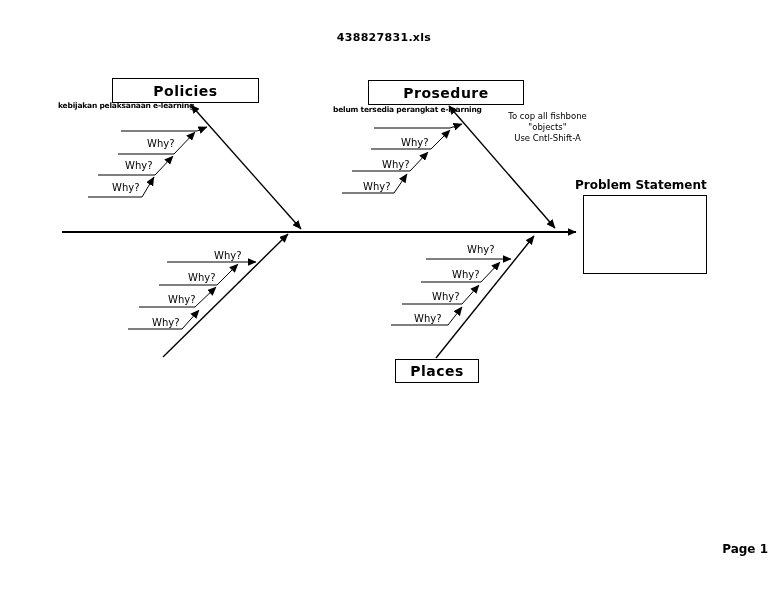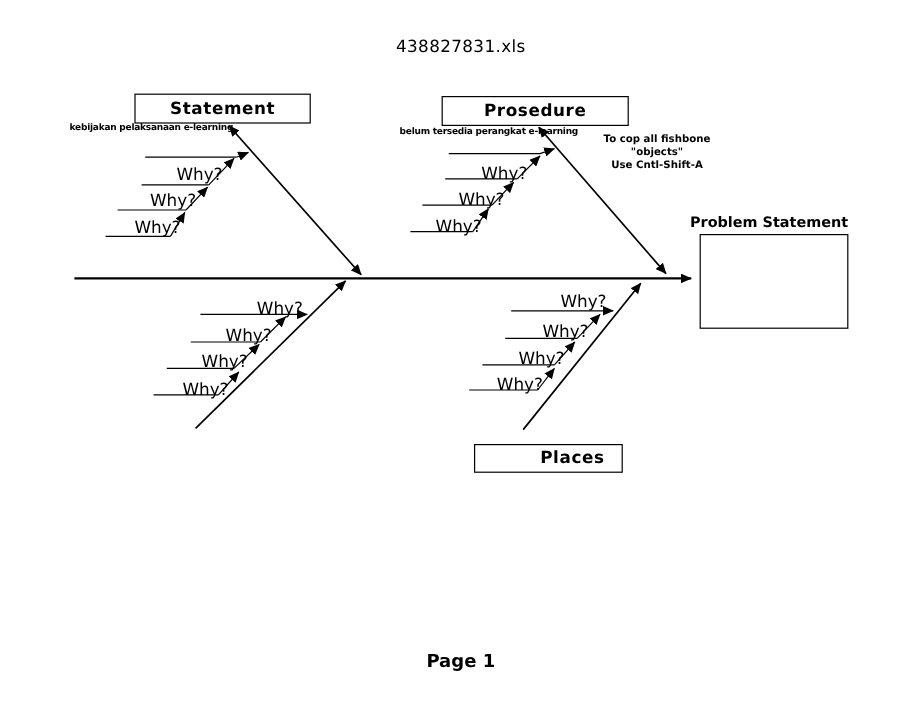--- a/index.html
+++ b/index.html
@@ -2,41 +2,41 @@
 <html><head>
 <meta charset="utf-8">
 <style>
   html,body{margin:0;padding:0;background:#fff;}
   .page{
     position:relative;width:768px;height:594px;background:#ffffff;overflow:hidden;
     font-family:"DejaVu Sans","Liberation Sans",sans-serif;color:#000;
   }
   .doc-title{
     position:absolute;left:0;top:31px;width:768px;text-align:center;
-    font-size:14px;font-weight:400;letter-spacing:0.3px;
+    font-size:11px;font-weight:700;letter-spacing:0.3px;
   }
   .page-footer{
-    position:absolute;left:0;top:542px;width:768px;text-align:center;
-    font-size:15px;font-weight:600;
+    position:absolute;left:0;top:542px;width:768px;text-align:right;
+    font-size:12px;font-weight:600;
   }
   svg.lines{position:absolute;left:0;top:0;}
   .cat-box{
     position:absolute;border:1.5px solid #000;background:#fff;
     display:flex;align-items:center;justify-content:center;
     font-weight:700;font-size:14px;letter-spacing:0.5px;line-height:1;
   }
   .cause-text{
     position:absolute;font-size:7.5px;font-weight:700;white-space:nowrap;letter-spacing:-0.2px;
   }
   .why{
-    position:absolute;font-size:14px;font-weight:400;white-space:nowrap;
+    position:absolute;font-size:10px;font-weight:400;white-space:nowrap;
   }
   .note{
     position:absolute;left:480px;top:111px;width:135px;text-align:center;
-    font-size:8.5px;font-weight:700;line-height:11px;
+    font-size:8.5px;font-weight:400;line-height:11px;
   }
   .problem-label{
     position:absolute;left:575px;top:178px;width:140px;text-align:left;
     font-size:12px;font-weight:700;
   }
   .problem-box{
     position:absolute;left:583px;top:195px;width:122px;height:77px;
     border:1px solid #000;background:#fff;
   }
 </style>
@@ -107,26 +107,26 @@
         <line x1="481" y1="282" x2="500" y2="262" marker-end="url(#ah)"></line>
         <line x1="402" y1="304" x2="462" y2="304"></line>
         <line x1="462" y1="304" x2="479" y2="285" marker-end="url(#ah)"></line>
         <line x1="391" y1="325" x2="448" y2="325"></line>
         <line x1="448" y1="325" x2="462" y2="307" marker-end="url(#ah)"></line>
       </g>
     </g>
   </svg>
 
   <div class="cat-box" style="left:112px;top:78px;width:145px;height:23px;">
-    <span>Statement</span>
+    <span>Policies</span>
   </div>
   <div class="cat-box" style="left:368px;top:80px;width:154px;height:23px;align-items:center;">
     <span>Prosedure</span>
   </div>
-  <div class="cat-box" style="left:395px;top:370px;width:82px;height:22px;padding-left:40px;">
+  <div class="cat-box" style="left:395px;top:359px;width:82px;height:22px;">
     <span>Places</span>
   </div>
 
   <div class="cause-text" style="left:58px;top:101px;">kebijakan pelaksanaan e-learning</div>
   <div class="cause-text" style="left:301px;top:105px;margin-left:32px;">belum tersedia perangkat e-learning</div>
 
   <div class="note">
     <div>To cop all fishbone</div>
     <div>"objects"</div>
     <div>Use Cntl-Shift-A</div>

